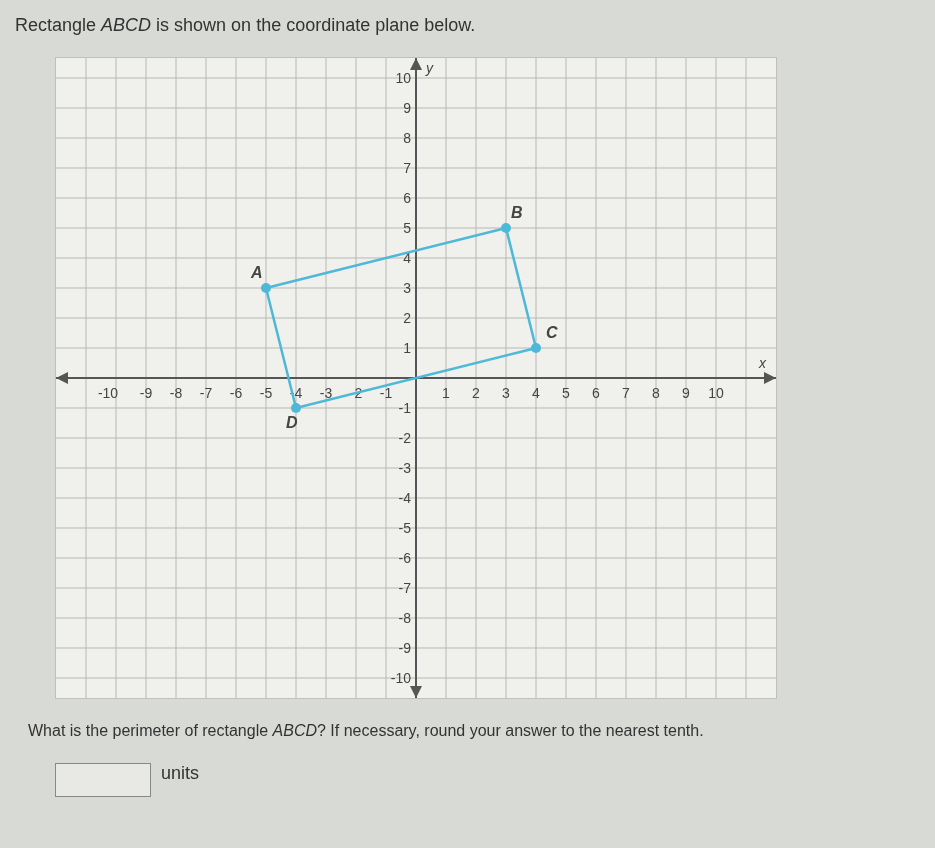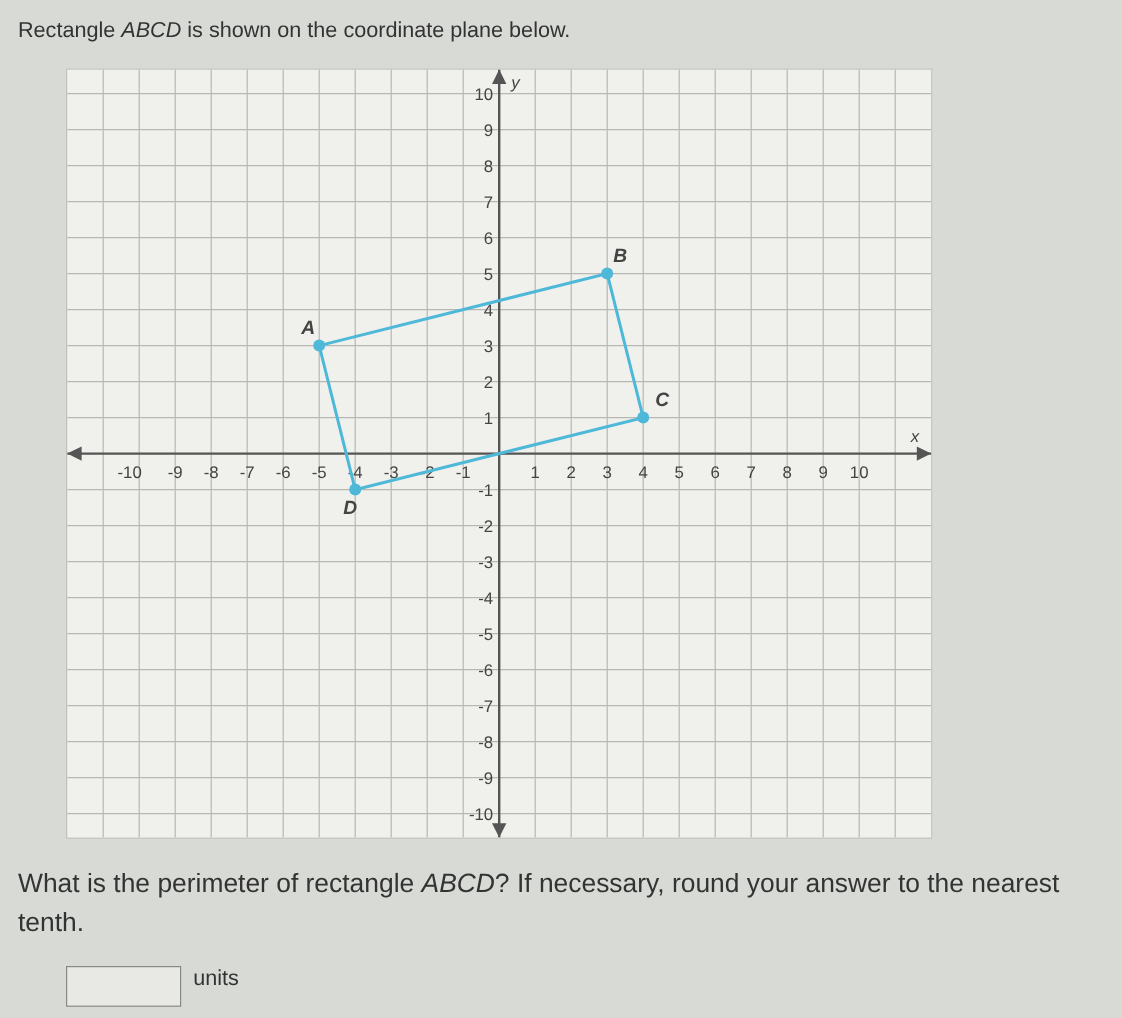--- a/index.html
+++ b/index.html
@@ -24,22 +24,22 @@
     height: 640px;
     margin: 10px 0 20px 40px;
     position: relative;
     border: 1px solid #c0c0bb;
   }
   svg {
     width: 100%;
     height: 100%;
   }
   .question-text {
-    font-size: 22px;
-    margin: 20px 0;
+    font-size: 16px;
+    margin: 20px 13px;
     line-height: 1.5;
   }
   .answer-row {
     display: flex;
     margin-left: 40px;
     gap: 10px;
   }
   .answer-input {
     width: 90px;
     height: 30px;

